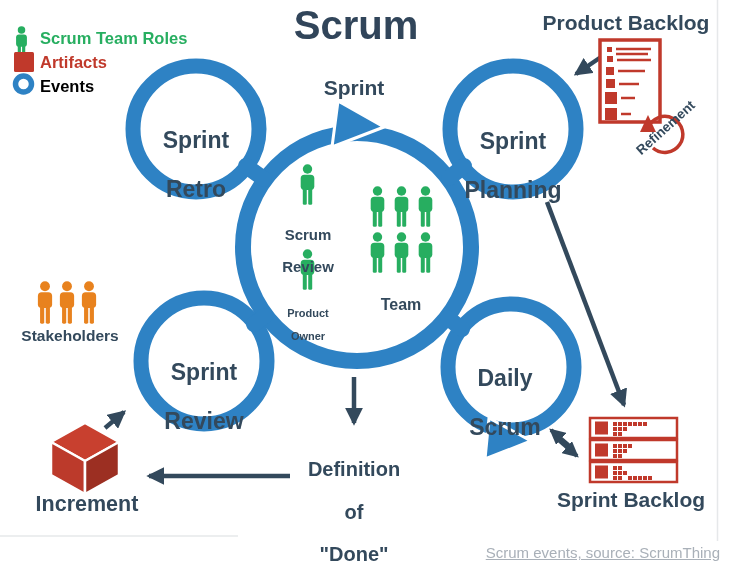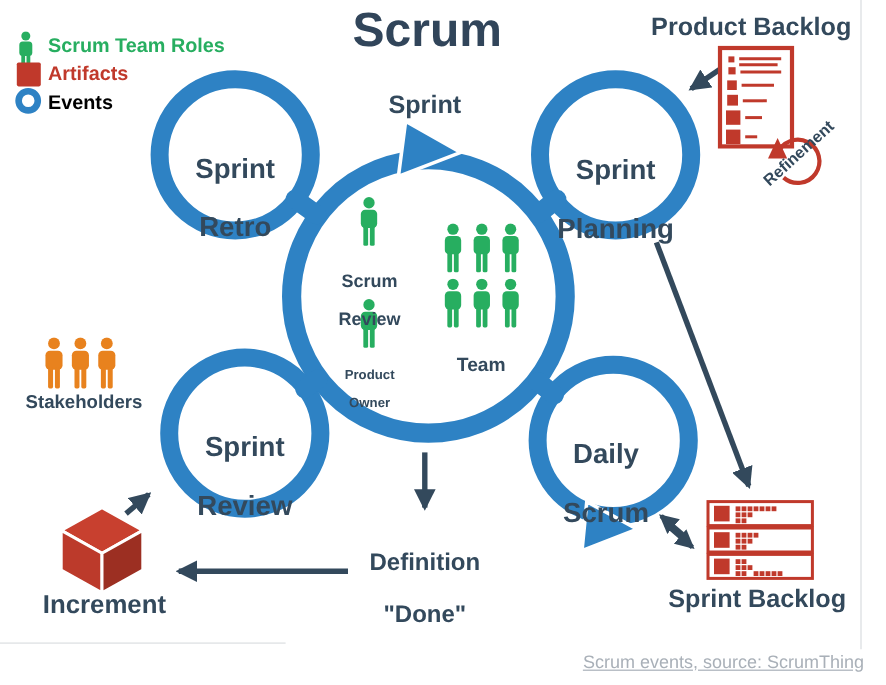--- a/index.html
+++ b/index.html
@@ -232,20 +232,21 @@
   </div>
   <div class="t devteam">
     <span>Team</span>
   </div>
 
   <div class="t increment">Increment</div>
   <div class="t stake">Stakeholders</div>
 
   <div class="t dod">
     <span>Definition</span>
+    <span>of</span>
     <span>"Done"</span>
   </div>
 
   <div class="t sb-label">Sprint Backlog</div>
   <div class="t refine">Refinement</div>
 
   <div class="t caption">Scrum events, source: ScrumThing</div>
 </div>
 
 </body></html>

